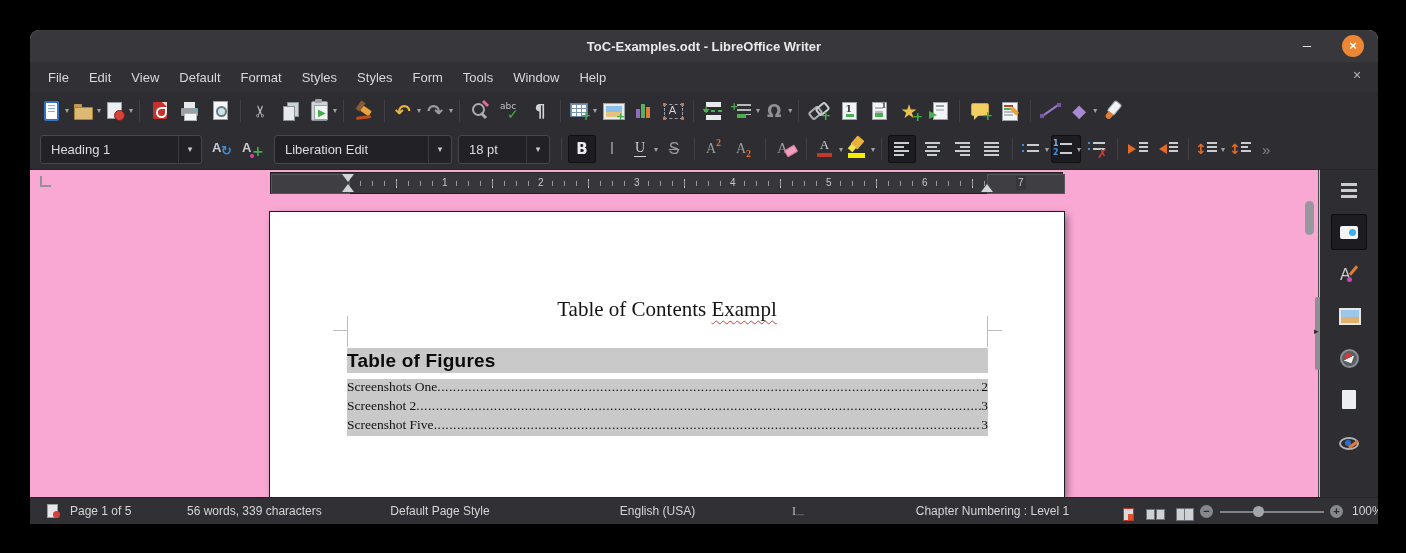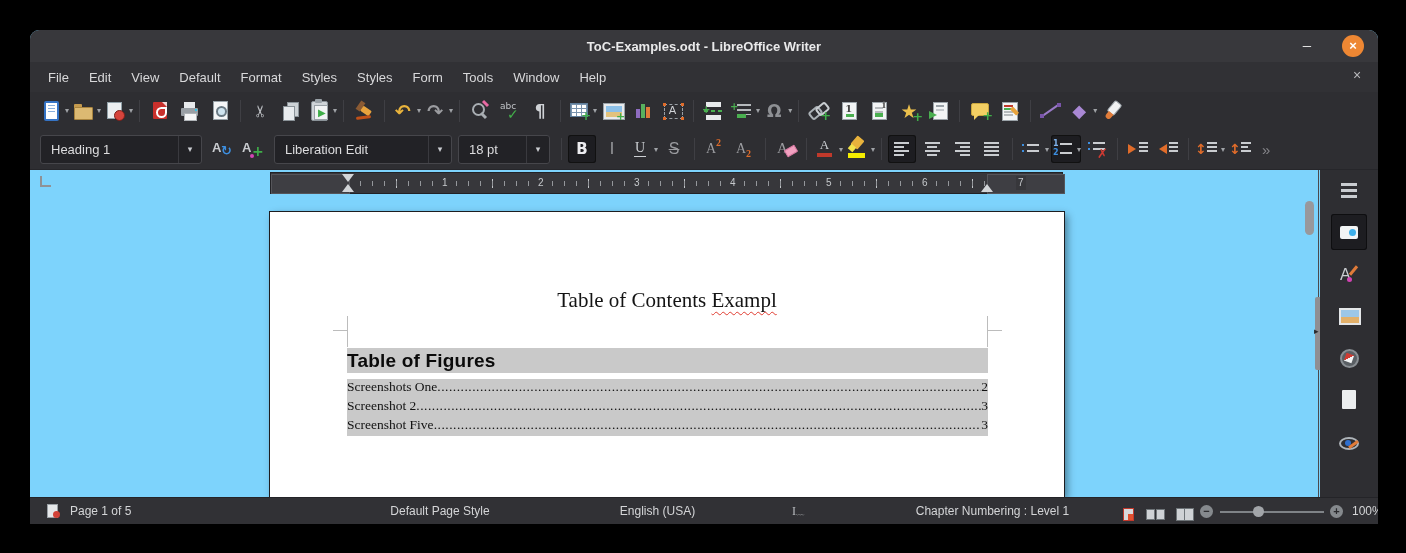--- a/index.html
+++ b/index.html
@@ -1,18 +1,18 @@
 <!DOCTYPE html>
 <html><head>
 <meta charset="utf-8">
 <style>
   html,body{margin:0;padding:0}
   body{width:1406px;height:553px;background:#000;position:relative;overflow:hidden;
        font-family:"Liberation Sans",sans-serif;-webkit-font-smoothing:antialiased}
-  .window{position:absolute;left:30px;top:30px;width:1348px;height:494px;background:#7dd3fc;
+  .window{position:absolute;left:30px;top:30px;width:1348px;height:494px;background:#f9a8d4;
           border-radius:9px 9px 0 0;overflow:hidden}
   
   .titlebar{position:absolute;left:0;top:0;width:100%;height:32px;background:#38383c;display:flex;align-items:center;justify-content:center}
   .titlebar .title{font-size:13px;font-weight:bold;color:#e9e9ea}
   .winbtn-min{position:absolute;right:60px;top:6px;width:22px;height:20px;color:#e0e0e0;font-size:15px;text-align:center;line-height:18px}
   .winbtn-close{position:absolute;right:14px;top:5px;width:22px;height:22px;background:#ee8733;border-radius:50%;
                 color:#fff;font-size:13px;font-weight:bold;text-align:center;line-height:22px}
   
   .menubar{position:absolute;left:0;top:32px;width:100%;height:30px;background:#313135;display:flex;align-items:center;padding-left:8px;box-sizing:border-box}
   .menubar span.mi{color:#d8d8da;font-size:13px;padding:4px 10px;border-radius:3px}
@@ -33,21 +33,21 @@
   .corner-l{position:absolute;left:10px;top:146px;width:9px;height:9px;border-left:2px solid #8f9296;border-bottom:2px solid #8f9296}
   .ruler{position:absolute;left:240px;top:142px;width:793px;height:22px;background:#37373b;border:1px solid #222226;box-sizing:border-box;
          background-image:repeating-linear-gradient(90deg,#94979b 0 1px,transparent 1px 12px),repeating-linear-gradient(90deg,#c2c5c8 0 1px,transparent 1px 48px);
          background-size:100% 5px,100% 9px;background-repeat:repeat-x;background-position:77px 8px,77px 6px}
   .ruler .mz{position:absolute;top:1px;height:18px;background:#3e3e43;border:1px solid #55555a}
   .ruler .num{position:absolute;top:3px;font-size:10px;color:#c6c9cc;background:#37373b;padding:0 2px;line-height:14px}
   .ruler .tri{position:absolute;width:0;height:0}
   
   .page{position:absolute;left:240px;top:182px;width:794px;height:285px;background:#fff;
         box-shadow:0 0 0 1px #1d1d20,3px 3px 8px rgba(0,0,0,.45)}
-  .doc-title{position:absolute;left:0;top:76px;width:100%;text-align:center;font-family:"Liberation Serif",serif;font-size:21px;color:#141414}
+  .doc-title{position:absolute;left:0;top:85px;width:100%;text-align:center;font-family:"Liberation Serif",serif;font-size:21px;color:#141414}
   .doc-title .miss{text-decoration:underline wavy #e03c31 1px;text-underline-offset:4px}
   .bnd{position:absolute;background:#bcbcbc}
   .tof-head{position:absolute;left:77px;top:136px;width:641px;height:25px;background:#c9c9c9;display:flex;align-items:center}
   .tof-head .ht{font-size:19px;font-weight:bold;color:#0a0a0a;letter-spacing:.2px}
   .tof-body{position:absolute;left:77px;top:167px;width:641px;background:#c9c9c9}
   .tof-row{display:flex;align-items:baseline;height:19px;font-family:"Liberation Serif",serif;font-size:13.5px;color:#111;overflow:hidden}
   .tof-row .dots{flex:1;overflow:hidden;white-space:nowrap;letter-spacing:.5px}
   .tof-row .pg{flex:none}
   
   .vscroll{position:absolute;left:1274px;top:168px;width:12px;height:299px}
@@ -588,20 +588,21 @@
           <i style="left:11px;top:13px;width:11px;height:3px;background:#e07b39;transform:rotate(-35deg)"></i>
         </span>
       </span>
     </div>
 
   <div class="statusbar">
     <span class="sfld" style="left:14px;top:5px">
       <span class="ic" style="width:20px;height:18px"><i style="left:3px;top:1px;width:9px;height:12px;background:#e6e8ea;border:1px solid #9aa0a5"></i><i style="left:9px;top:8px;width:7px;height:7px;background:#d24238;border-radius:50%"></i></span>
     </span>
     <span class="sfld" style="left:40px">Page 1 of 5</span>
+    <span class="sfld" style="left:157px">56 words, 339 characters</span>
     <span class="sfld" style="left:545px;width:165px;text-align:center">English (USA)</span>
     <span class="sfld" style="left:330px;width:160px;text-align:center">Default Page Style</span>
     <span class="sfld" style="left:762px;color:#b9bcbf;font-family:'Liberation Serif',serif">I<span style="font-size:9px">﹏</span></span>
     <span class="sfld" style="left:860px;width:205px;text-align:center">Chapter Numbering : Level 1</span>
     <span class="sfld" style="left:1092px;top:7px">
       <span class="ic" style="width:15px;height:14px"><i style="left:1px;top:0;width:9px;height:11px;background:#d8dadc;border:1px solid #c2392c"></i><i style="left:6px;top:6px;width:5px;height:6px;background:#e0502e"></i></span>
     </span>
     <span class="sfld" style="left:1116px;top:7px">
       <span class="ic" style="width:21px;height:14px"><i style="left:0;top:1px;width:7px;height:9px;background:#cfd2d5;border:1px solid #6e7478"></i><i style="left:10px;top:1px;width:7px;height:9px;background:#cfd2d5;border:1px solid #6e7478"></i></span>
     </span>

